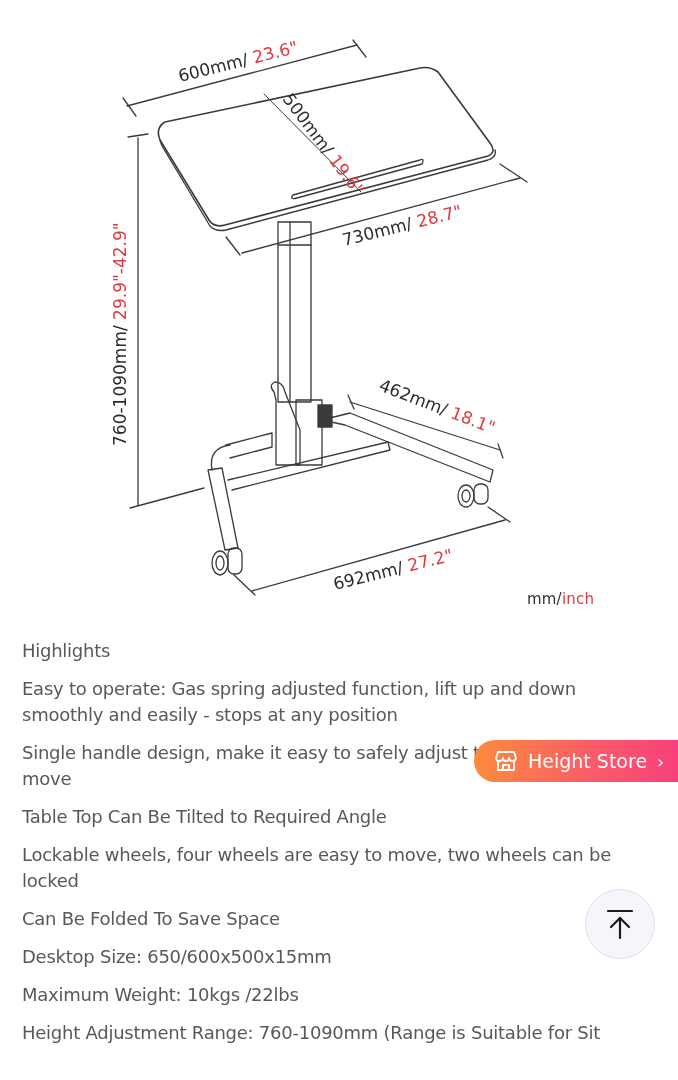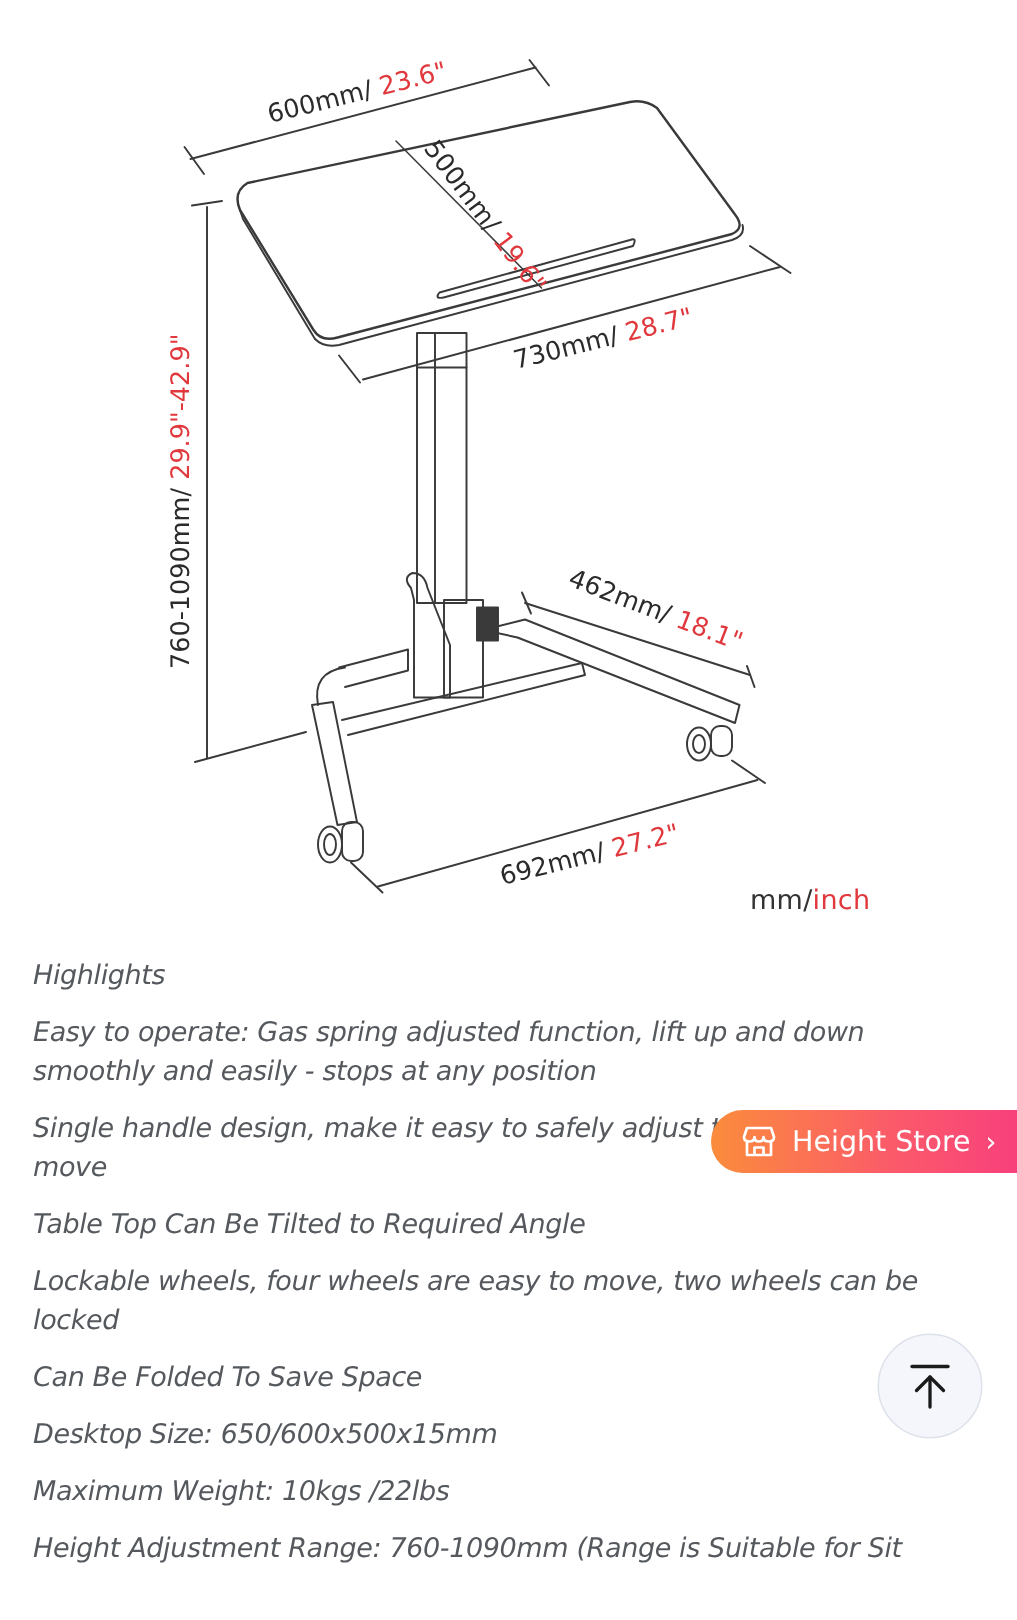--- a/index.html
+++ b/index.html
@@ -10,33 +10,32 @@
       color: #555a60;
     }
     .product-image {
       position: absolute; left: 0; top: 0; width: 678px; height: 630px;
       background: #ffffff;
     }
     .product-image svg { position: absolute; left: 0; top: 0; }
     .dim-label { font-family: "DejaVu Sans", sans-serif; font-size: 17px; fill: #2b2b2b; }
     .dim-label .red { fill: #e0383c; }
     .unit-legend {
-      position: absolute; left: 500px; top: 590px;
-      font-family: "DejaVu Sans", sans-serif; font-size: 18px; color: #333333;
+      position: absolute; left: 527px; top: 590px;
+      font-family: "DejaVu Sans", sans-serif; font-size: 15px; color: #333333;
       letter-spacing: 0.2px;
     }
     .unit-legend .inch { color: #e0383c; }
 
     .details {
       position: absolute; left: 22px; top: 638px; width: 630px;
     }
     .details p {
       margin: 0; font-size: 18px; line-height: 26px; color: #55595e;
       letter-spacing: -0.25px;
-      font-style: italic;
     }
     .details .title { margin-bottom: 12px; }
     .details .item { margin-bottom: 12px; }
 
     .enter-store {
       position: absolute; left: 474px; top: 740px; width: 204px; height: 42px;
       border-radius: 21px 0 0 21px;
       background: linear-gradient(90deg, #fb8c3c 0%, #fb5a6a 60%, #f8407c 100%);
       display: flex; align-items: center; box-sizing: border-box; padding-left: 20px;
       color: #ffffff; font-size: 19px; cursor: pointer;

